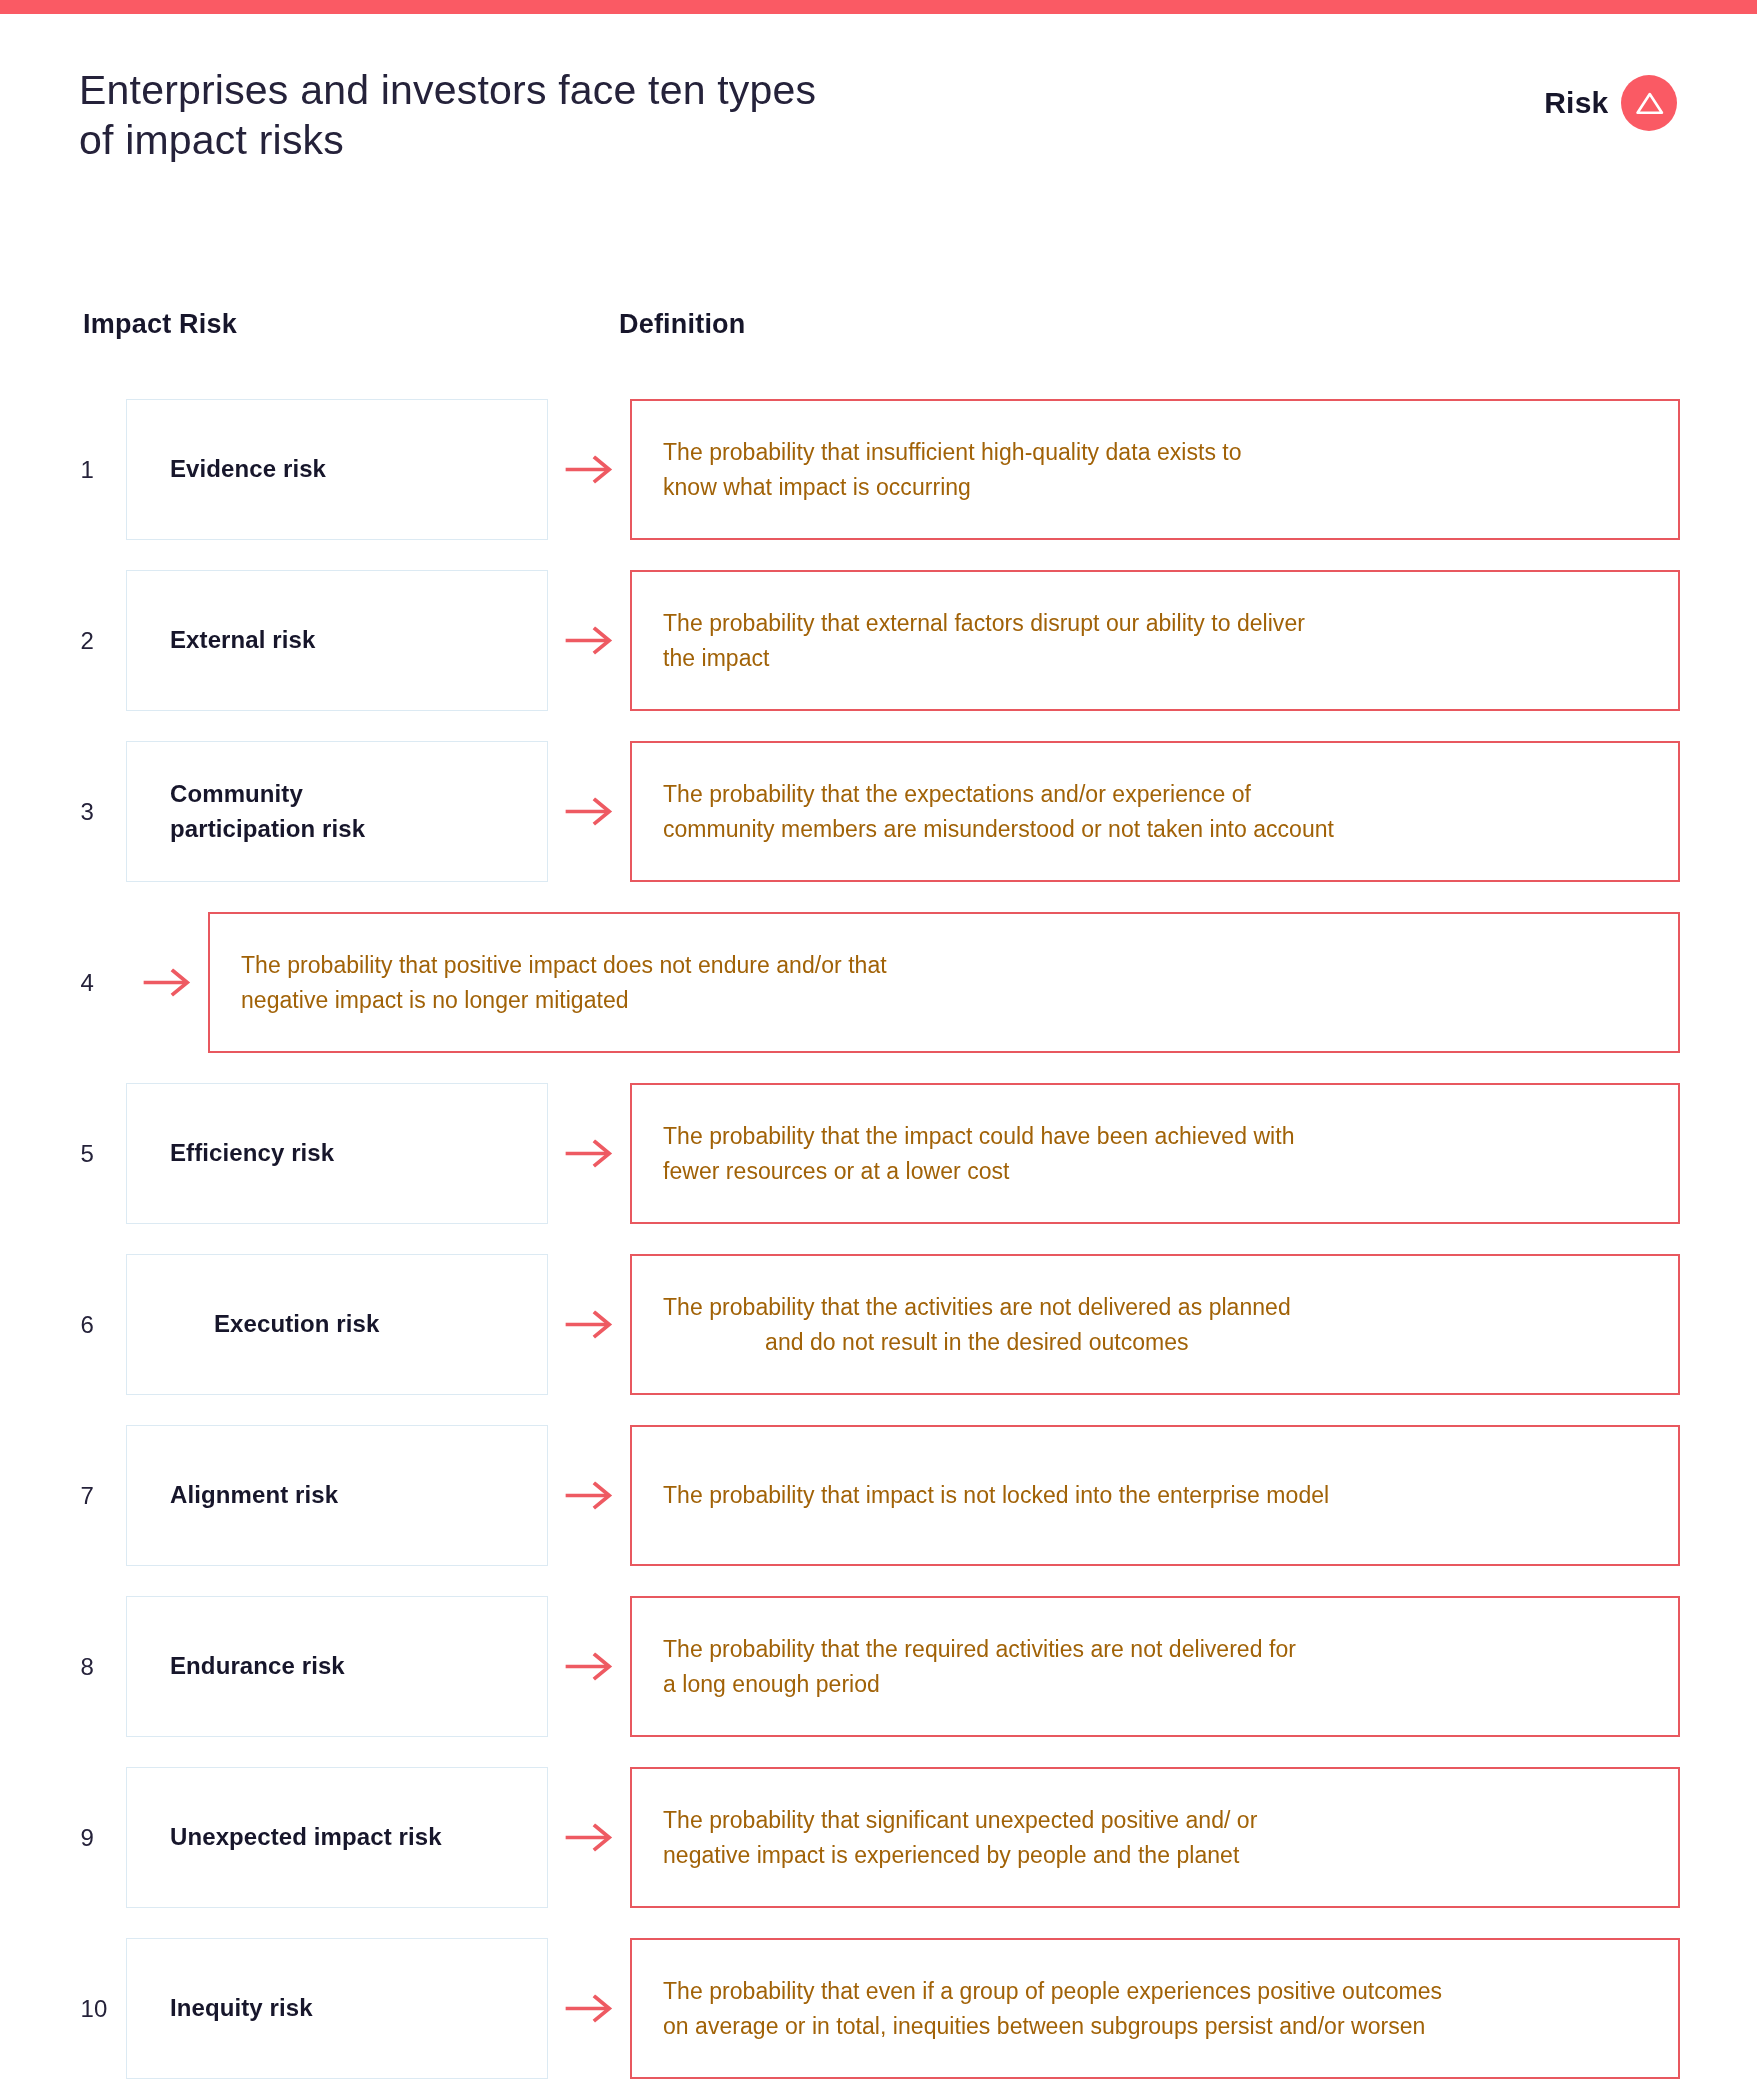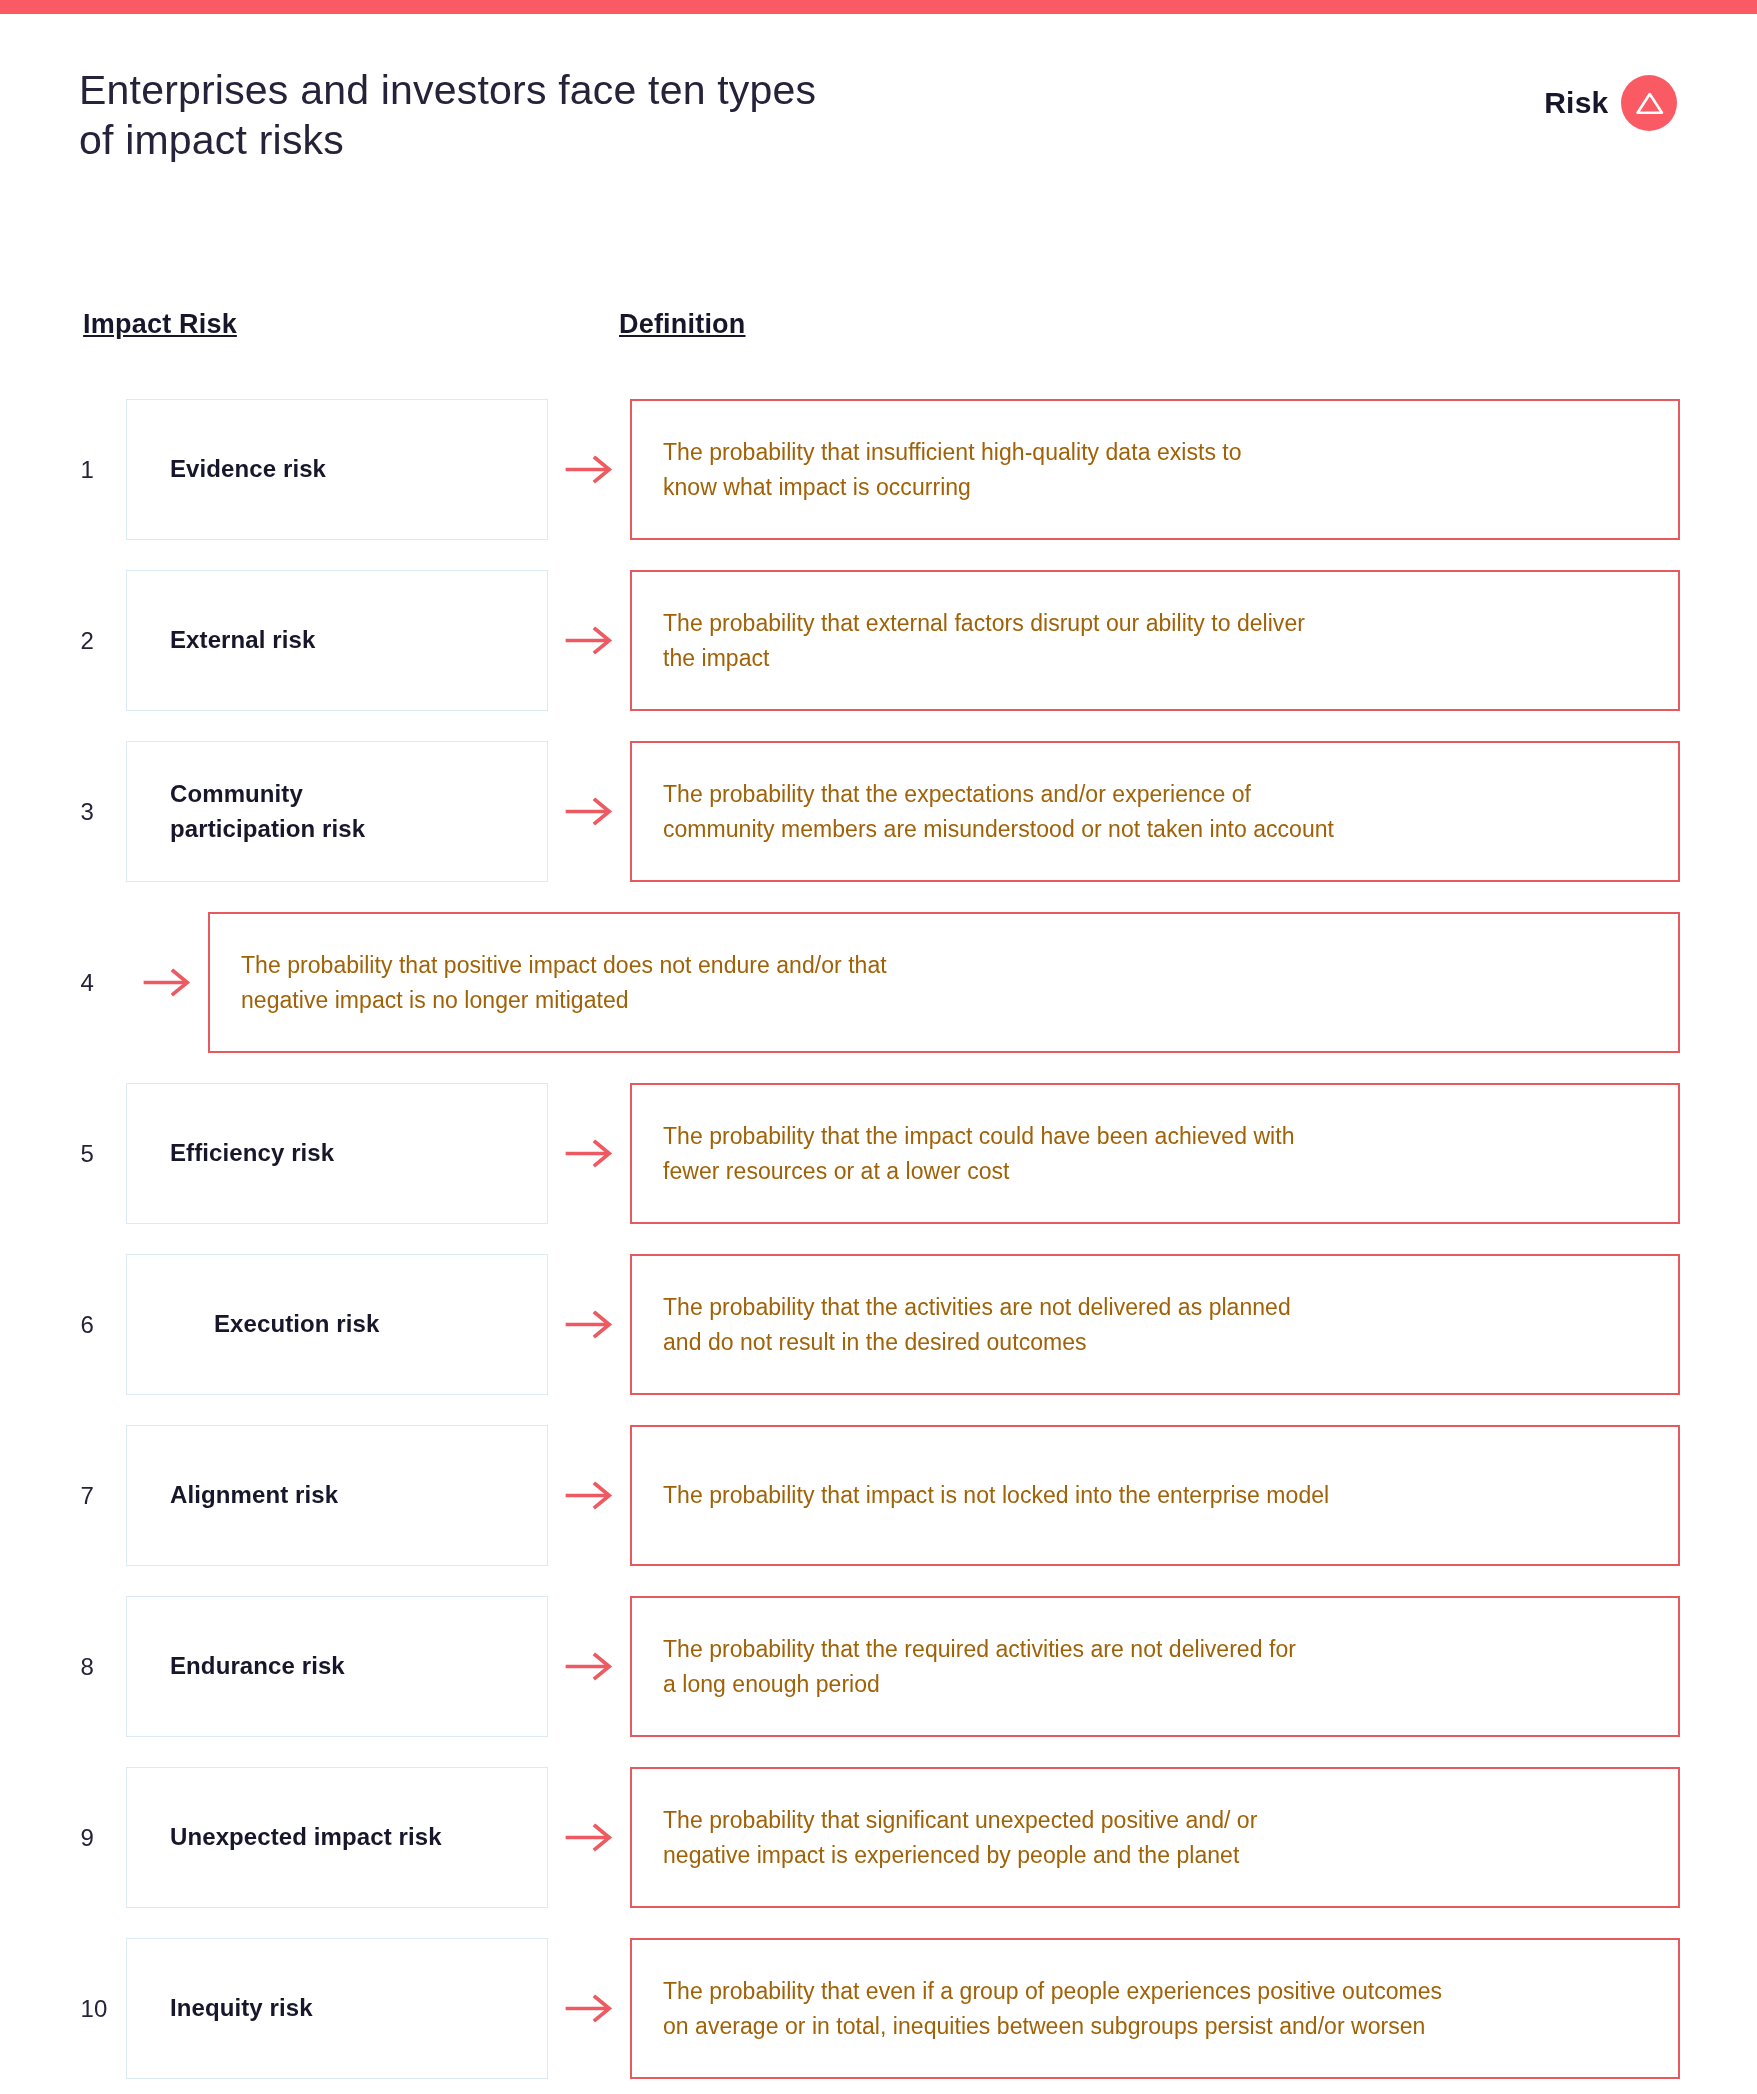--- a/index.html
+++ b/index.html
@@ -80,21 +80,20 @@
     right: 79px;
     height: 41px;
   }
 
   .col-head {
     position: absolute;
     font-size: 27px;
     font-weight: 700;
     color: #17162B;
     letter-spacing: 0.2px;
-    text-decoration: underline;
   }
   .col-head.impact { left: 4.1px; }
   .col-head.definition { left: 540px; }
 
   
   .rows {
     position: absolute;
     top: 399px;
     left: 79px;
     width: 1601px;
@@ -273,21 +272,21 @@
       <div class="risk-box">
         <span class="risk-box-label" style="white-space: pre-line; margin-left: 44px;">Execution risk</span>
       </div>
       <div class="arrow-cell">
         <svg width="51" height="33" viewBox="0 0 62 40" aria-hidden="true">
           <path d="M2 20 H54" fill="none" stroke="#EE5A62" stroke-width="4.5"></path>
           <path d="M38 6 L55 20 L38 34" fill="none" stroke="#EE5A62" stroke-width="4.5" stroke-linecap="square" stroke-linejoin="miter"></path>
         </svg>
       </div>
       <div class="def-box">
-        <span class="def-box-text" style="white-space: pre-line;">The probability that the activities are not delivered as planned
+        <span class="def-box-text" style="white-space: pre-line; text-align: center;">The probability that the activities are not delivered as planned
 and do not result in the desired outcomes</span>
       </div>
     </div>
     <div class="row">
       <div class="row-number">7</div>
       <div class="risk-box">
         <span class="risk-box-label" style="white-space: pre-line;">Alignment risk</span>
       </div>
       <div class="arrow-cell">
         <svg width="51" height="33" viewBox="0 0 62 40" aria-hidden="true">

